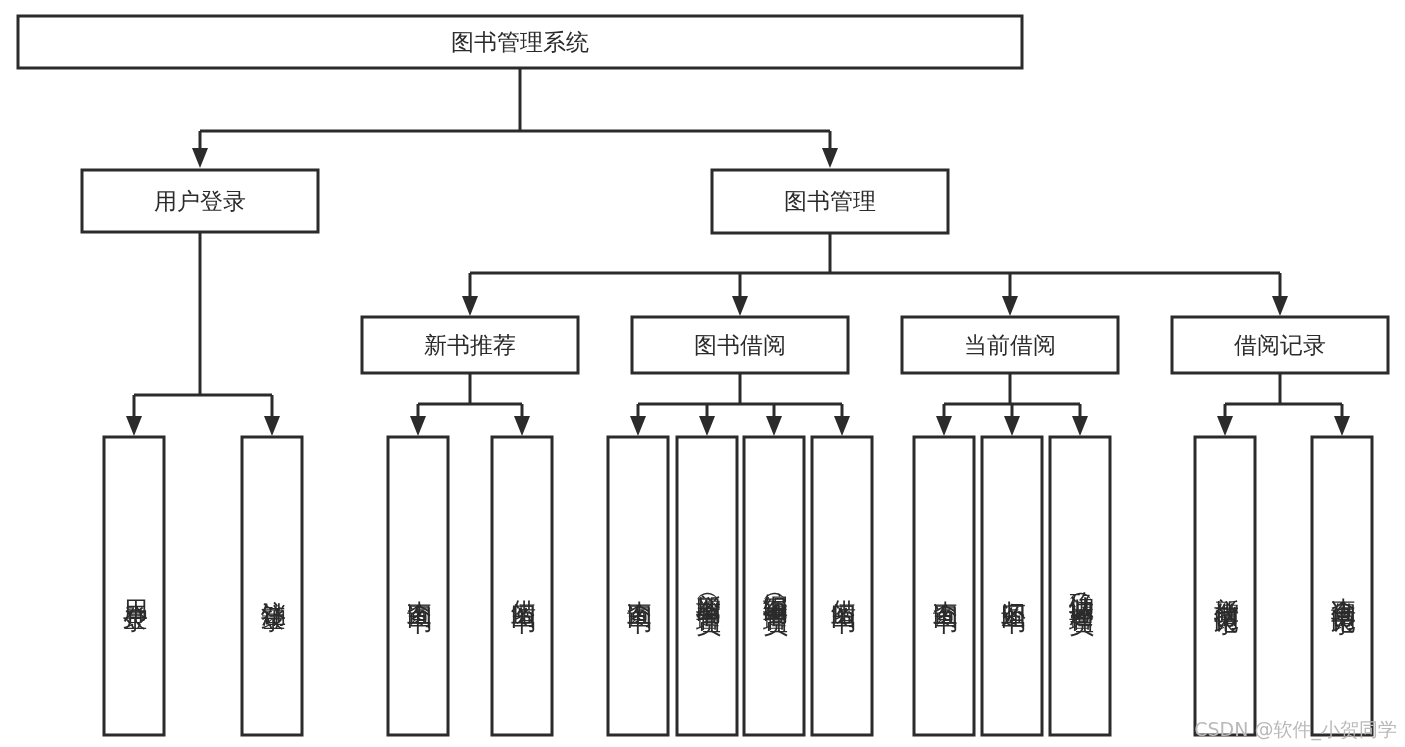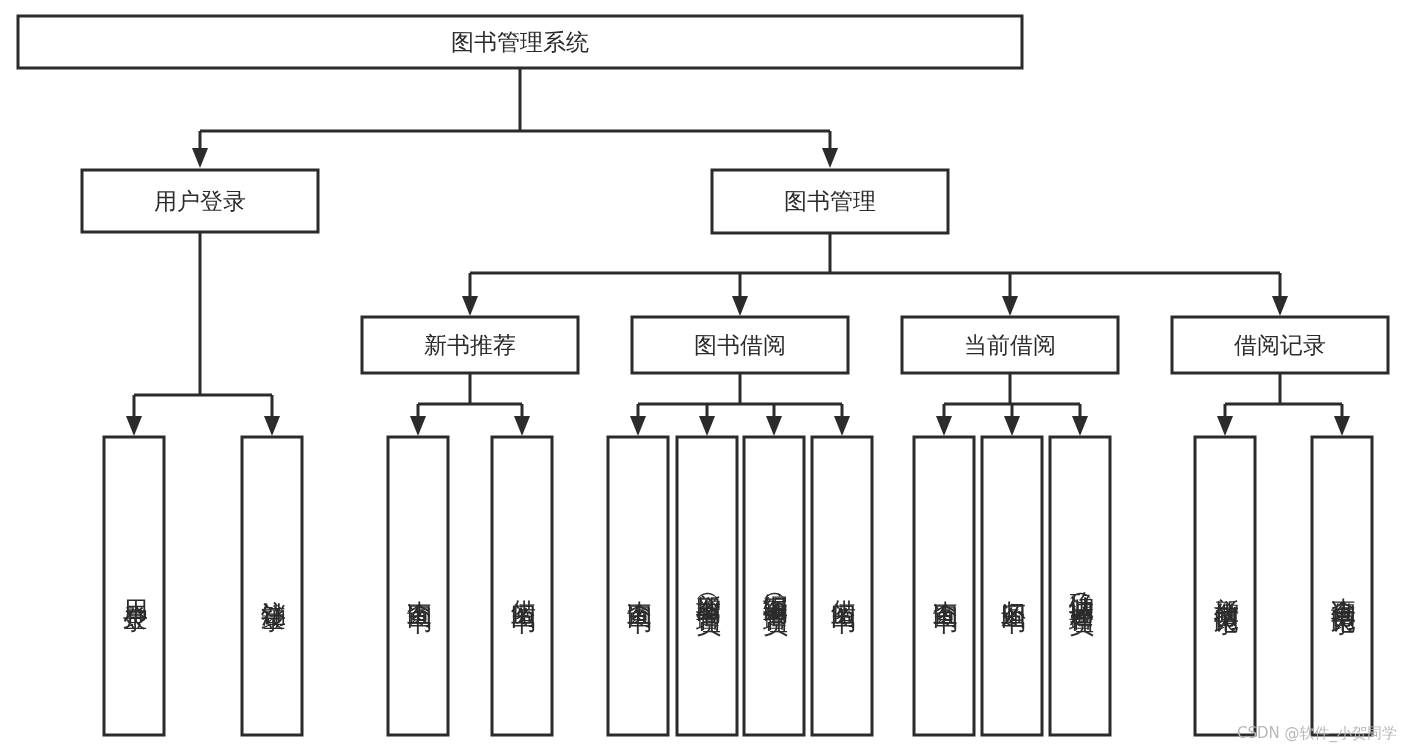--- a/index.html
+++ b/index.html
@@ -52,21 +52,21 @@
   }
   .arrow-head {
     fill: #2b2b2b;
     stroke: none;
   }
   .watermark {
     position: absolute;
     right: 8px;
     bottom: 4px;
     font-family: "DejaVu Sans", "Liberation Sans", sans-serif;
-    font-size: 15px;
+    font-size: 19px;
     color: #b9b9b9;
     white-space: nowrap;
     pointer-events: none;
     user-select: none;
   }
 </style>
 </head>
 <body>
 
 <div id="diagram-root">

